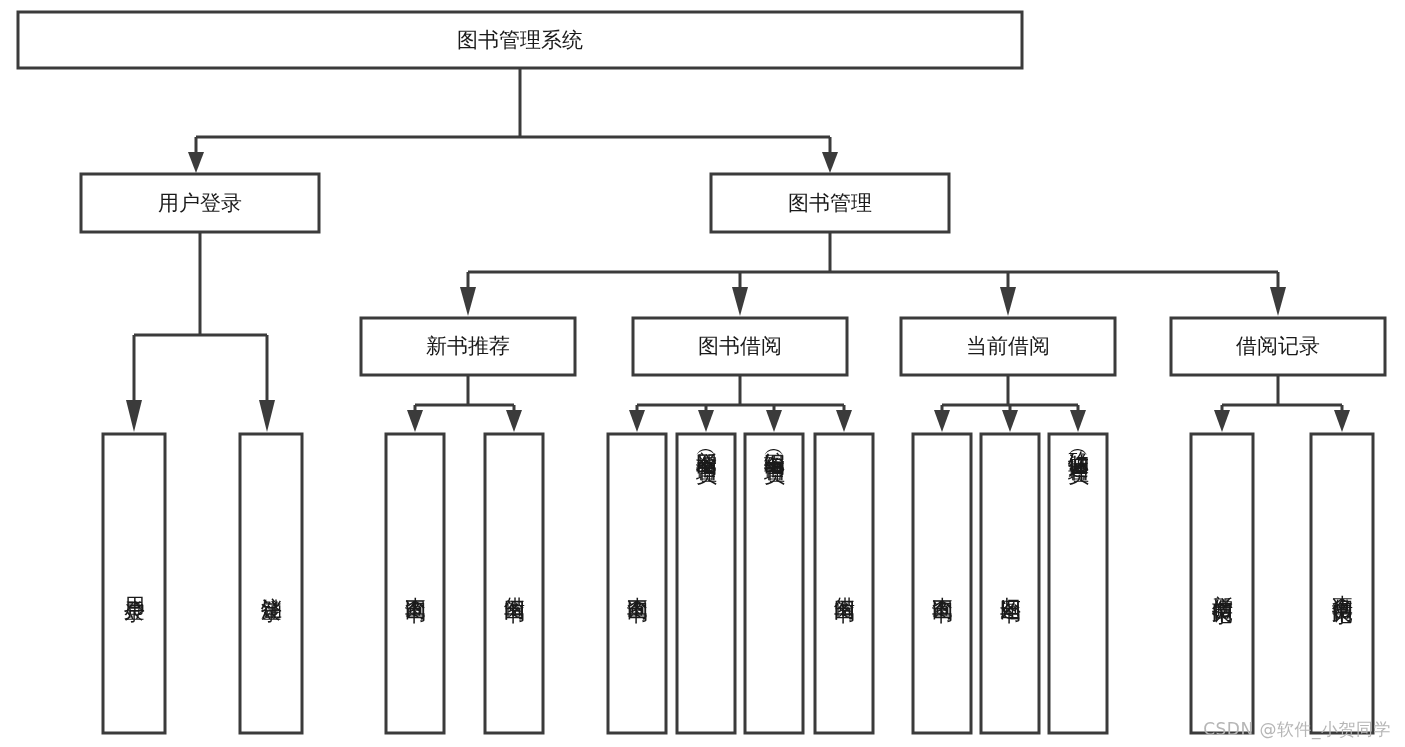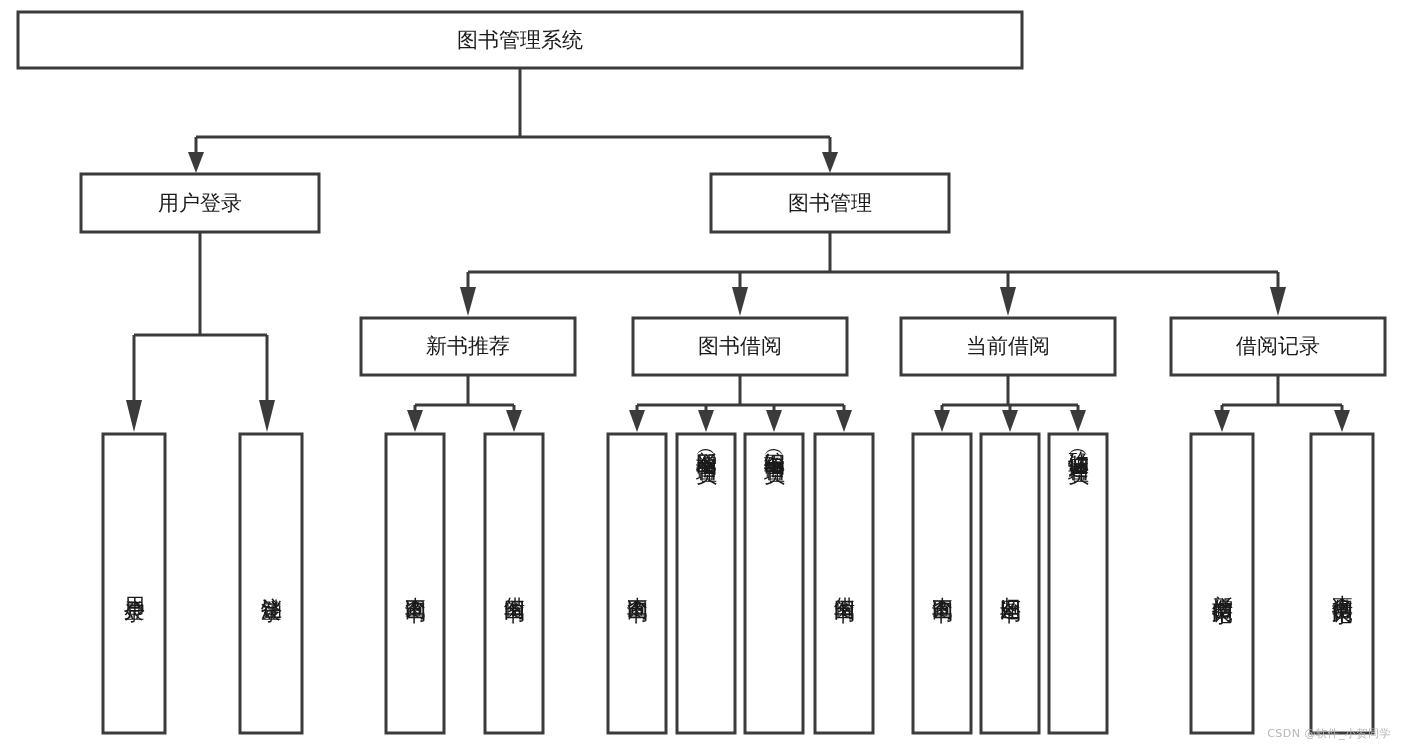--- a/index.html
+++ b/index.html
@@ -61,21 +61,21 @@
     line-height: 1.18;
     letter-spacing: 2px;
     color: #1a1a1a;
     white-space: nowrap;
   }
   .watermark {
     position: absolute;
     right: 14px;
     bottom: 6px;
     font-family: "DejaVu Sans", "Liberation Sans", sans-serif;
-    font-size: 11px;
+    font-size: 17px;
     color: #b6b6b6;
     letter-spacing: 0.5px;
     white-space: nowrap;
   }
 </style>
 </head>
 <body>
 
 <div id="diagram-root">
 

